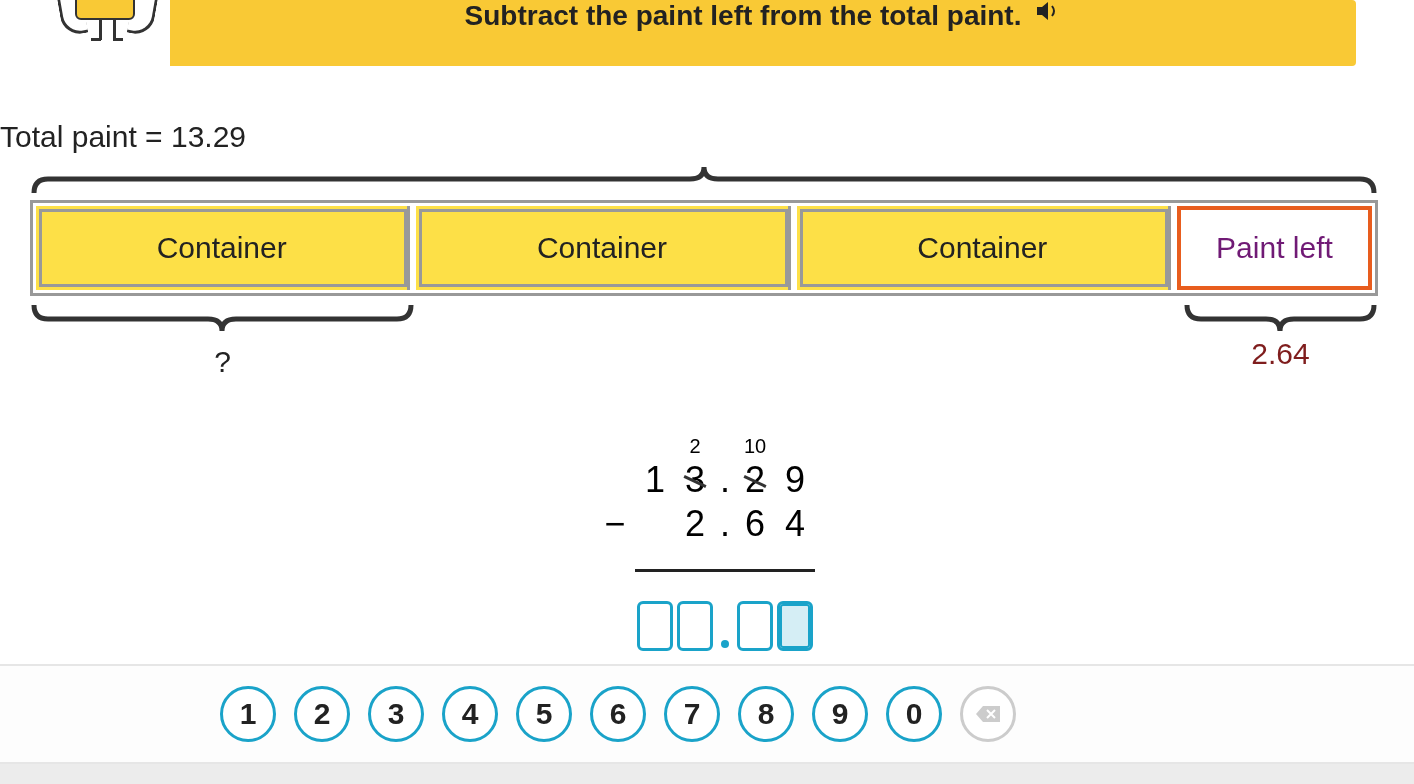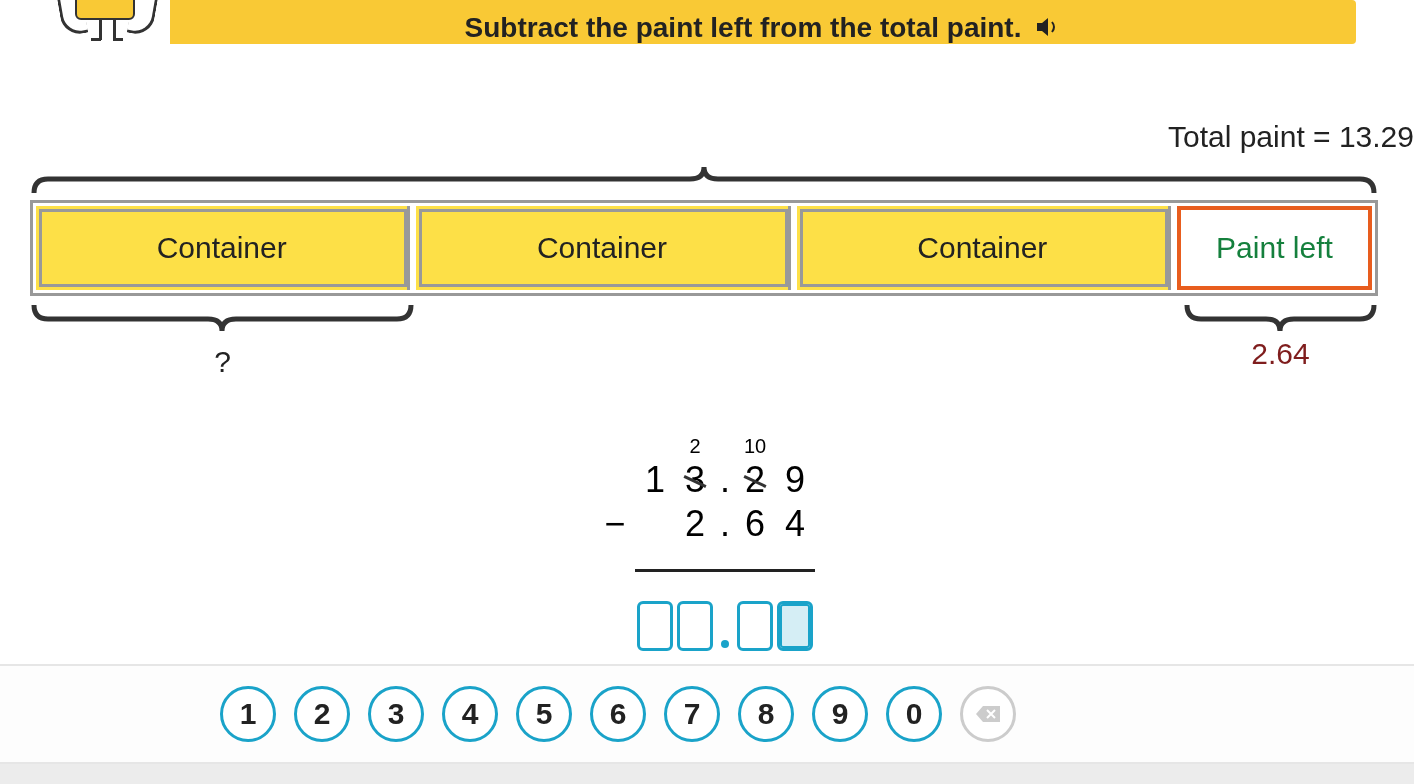--- a/index.html
+++ b/index.html
@@ -9,24 +9,24 @@
     height: 784px;
     background: #fff;
     overflow: hidden;
     position: relative;
   }
   .instruction-bar {
     position: absolute;
     top: 0;
     left: 170px;
     right: 58px;
-    height: 44px;
+    height: 66px;
     background: #f9c935;
     display: flex;
-    align-items: flex-end;
+    align-items: flex-start;
     justify-content: center;
     border-top-right-radius: 4px;
     border-bottom-right-radius: 4px;
   }
   .instruction-text {
     font-size: 28px;
     font-weight: 700;
     color: #222;
   }
   .speaker-icon {
@@ -90,21 +90,21 @@
     top: 48px;
   }
   .mascot .foot-l { left: 36px; }
   .mascot .foot-r { left: 58px; }
 
   .total-label {
     position: absolute;
     left: 0;
     right: 0;
     top: 120px;
-    text-align: right;
+    text-align: left;
     font-size: 30px;
     color: #222;
   }
 
   .bracket-top {
     position: absolute;
     left: 30px;
     right: 36px;
     top: 165px;
     height: 30px;
@@ -134,21 +134,21 @@
     margin: 3px;
   }
   .container-box:last-of-type { border-right: none; }
   .paint-left-box {
     width: 195px;
     border: 4px solid #e85d1e;
     display: flex;
     align-items: center;
     justify-content: center;
     font-size: 30px;
-    color: #15803d;
+    color: #701a75;
     background: #fff;
     margin: 3px;
   }
 
   .bracket-q {
     position: absolute;
     left: 30px;
     top: 303px;
     width: 385px;
     height: 30px;

